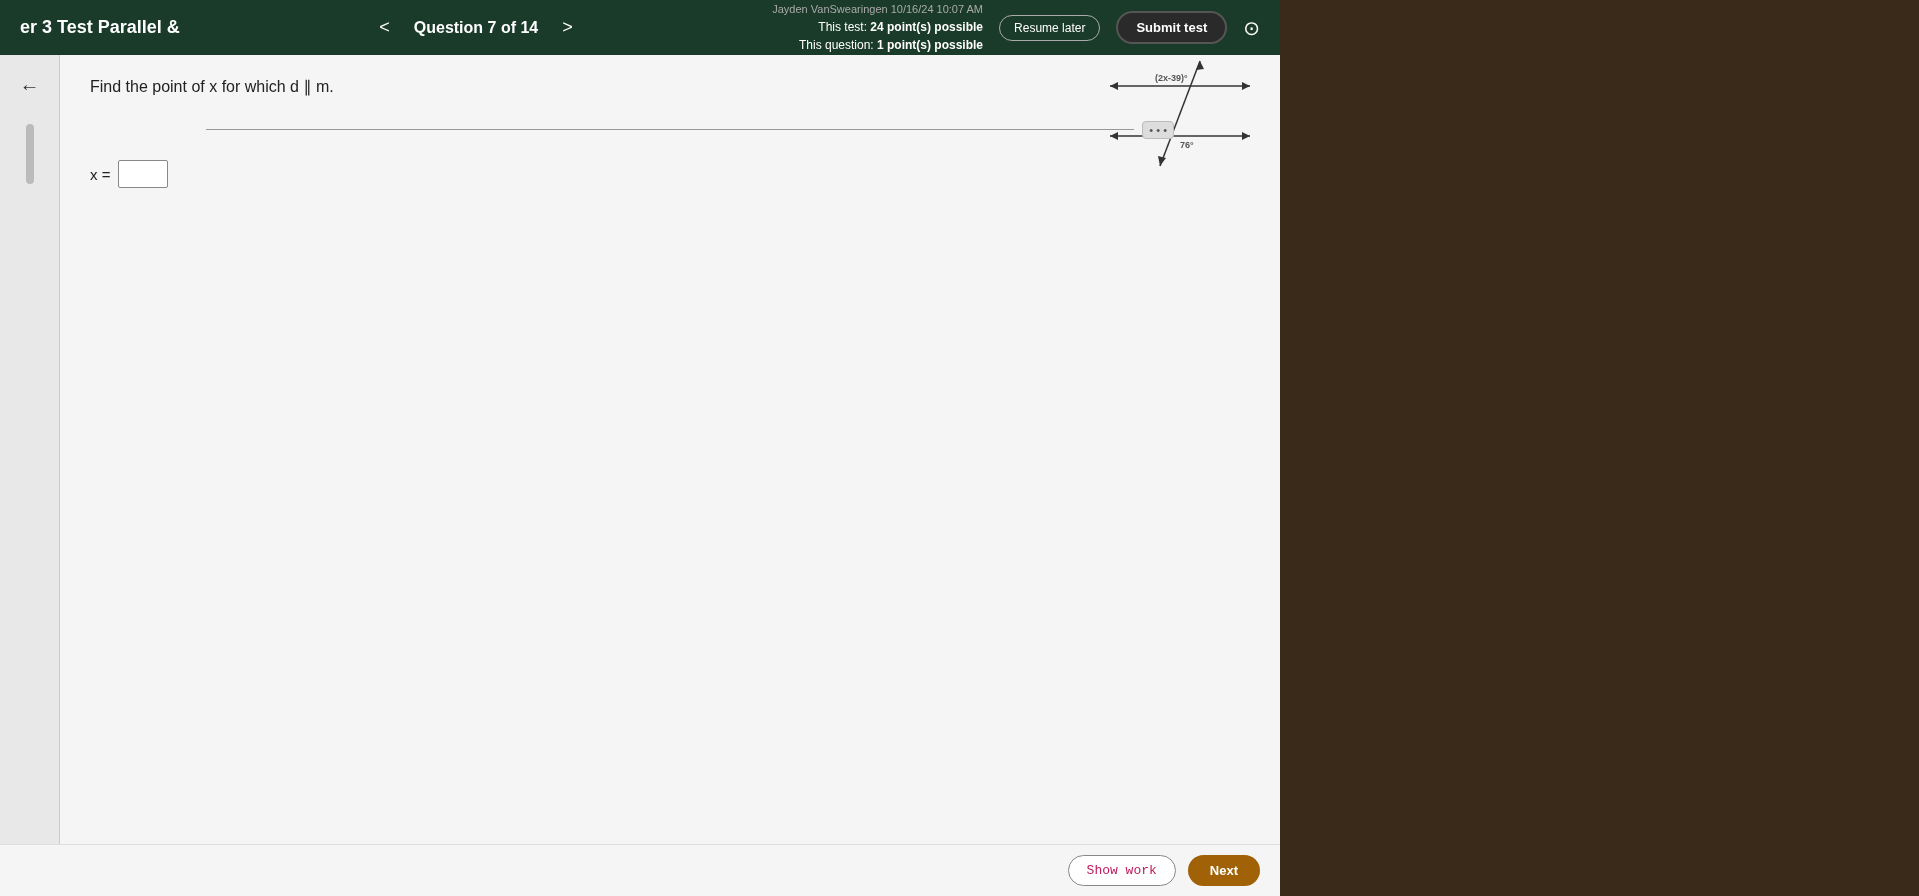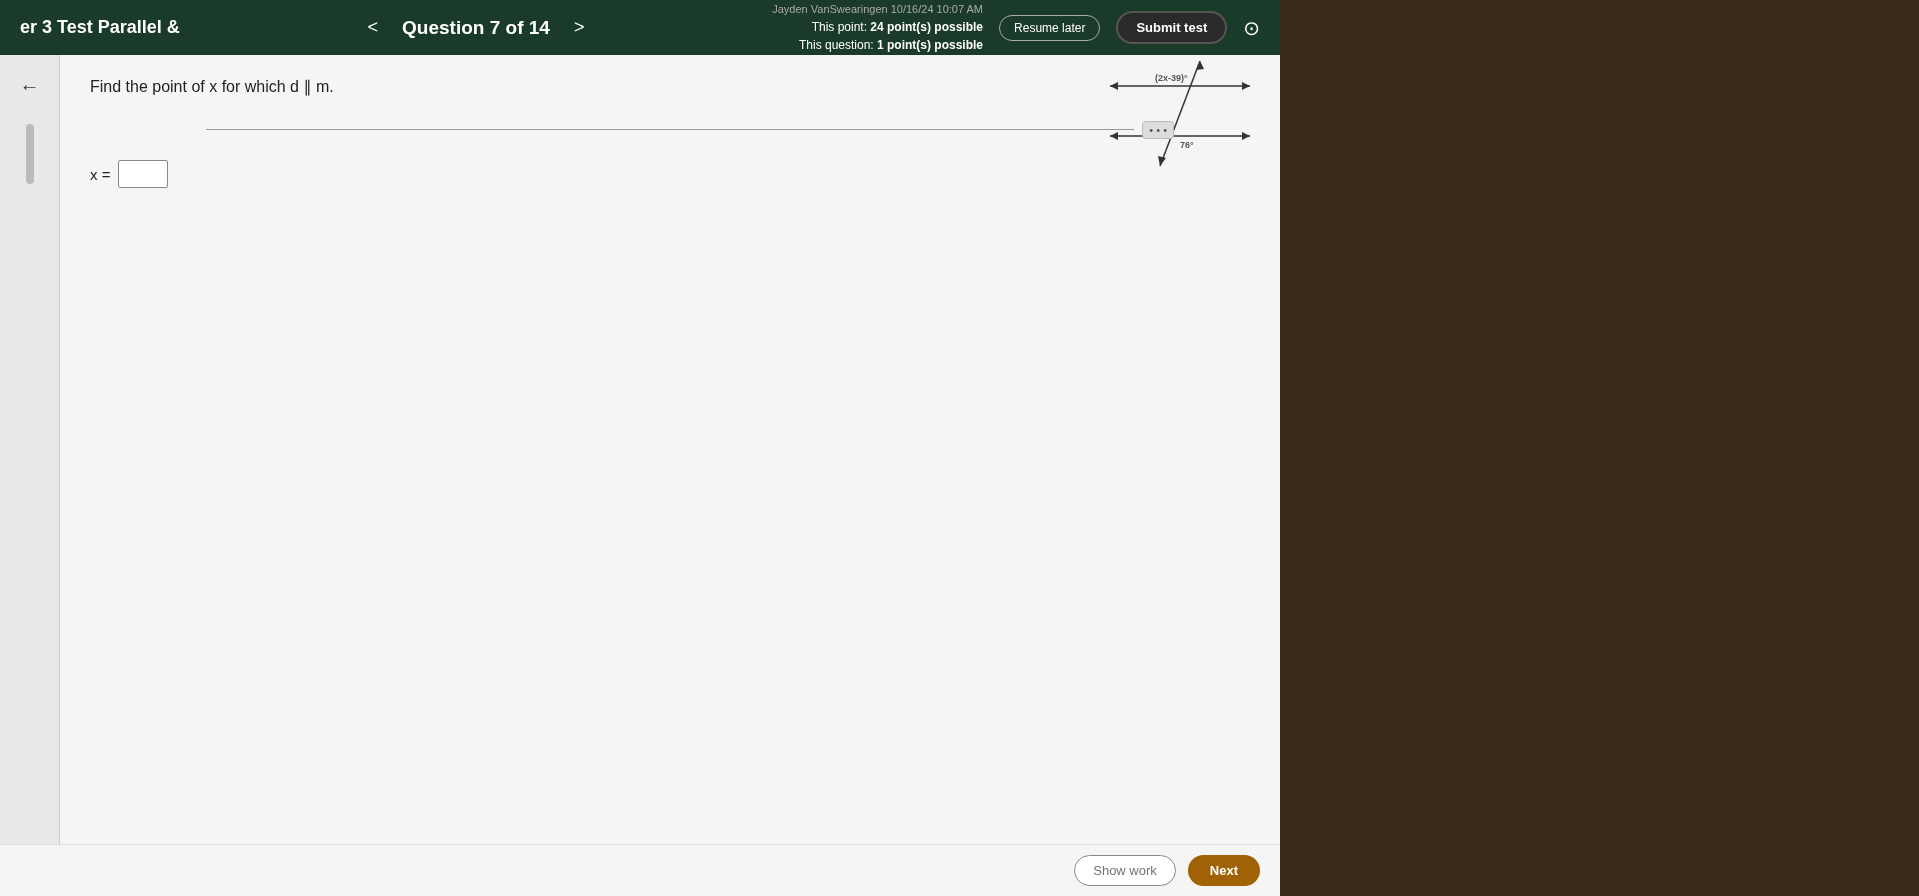--- a/index.html
+++ b/index.html
@@ -54,21 +54,21 @@
       color: white;
       font-size: 18px;
       cursor: pointer;
       background: none;
       border: none;
       padding: 4px 8px;
     }
 
     .question-label {
       color: white;
-      font-size: 19px;
+      font-size: 16px;
       font-weight: bold;
     }
 
     .top-bar-right {
       display: flex;
       align-items: center;
       gap: 16px;
     }
 
     .test-info {
@@ -244,21 +244,22 @@
       flex-shrink: 0;
     }
 
     .btn-show-work {
       background: white;
       border: 1px solid #888;
       border-radius: 20px;
       padding: 7px 18px;
       font-size: 13px;
       cursor: pointer;
-      color: #737373;
+      color: #be185d;
+      font-family: Liberation Mono, monospace;
     }
 
     .btn-next {
       background: #a16207;
       border: none;
       border-radius: 20px;
       padding: 8px 22px;
       font-size: 13px;
       font-weight: bold;
       color: white;
@@ -284,21 +285,21 @@
     <div class="top-bar-center">
       <button class="nav-arrow">&lt;</button>
       <span class="question-label">Question 7 of 14</span>
       <button class="nav-arrow">&gt;</button>
     </div>
 
     <div class="top-bar-right">
       <div class="test-info">
         <span style="font-size:11px; color:#aaa;">Jayden VanSwearingen  10/16/24 10:07 AM</span>
         <span>
-          <span>This point:</span>
+          <span>This test:</span>
           <span style="color:white; font-weight:bold;">24 point(s) possible</span>
         </span>
         <span>
           <span>This question:</span>
           <span style="color:white; font-weight:bold;">1 point(s) possible</span>
         </span>
       </div>
       <button class="btn-resume">Resume later</button>
       <button class="btn-submit">Submit test</button>
       <span class="dot-menu">⊙</span>

